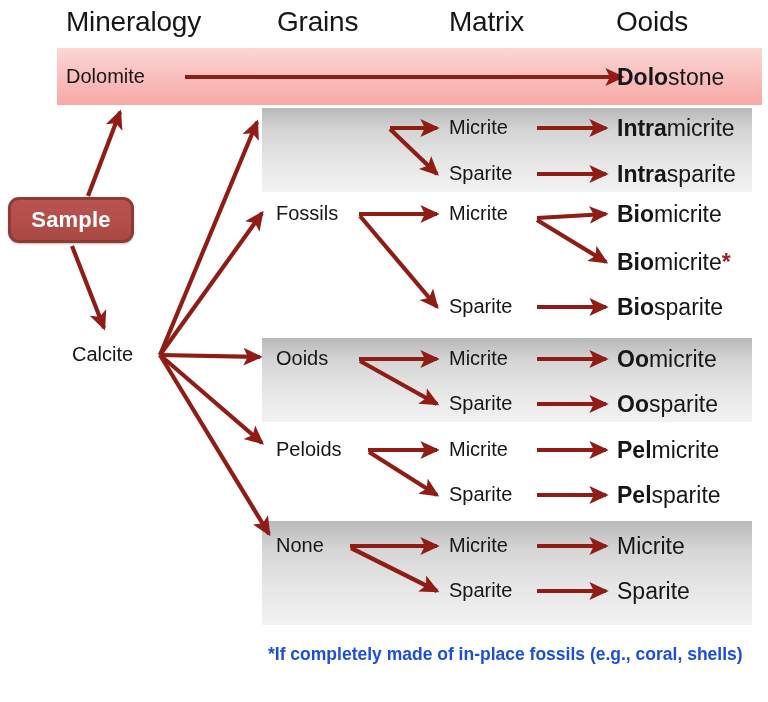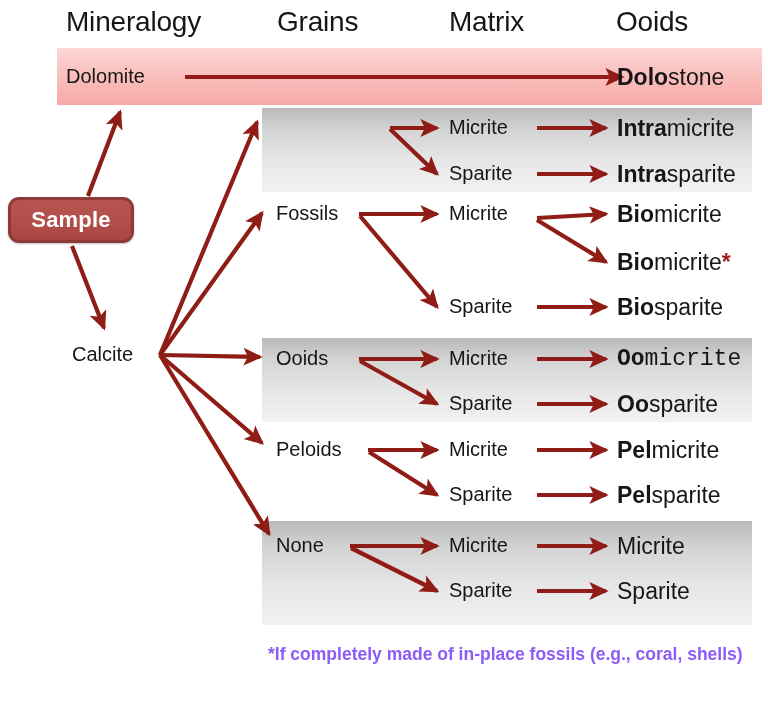--- a/index.html
+++ b/index.html
@@ -85,21 +85,21 @@
     letter-spacing: 0.2px;
   }
 
   
   #footnote {
     position: absolute;
     z-index: 3;
     left: 268px;
     top: 643px;
     width: 480px;
-    color: #8b5cf6;
+    color: #1d4ed8;
     font-size: 17.5px;
     font-weight: bold;
     line-height: 1.35;
   }
 </style>
 </head>
 <body>
 
 <div id="stage">
 
@@ -202,21 +202,21 @@
   <div class="lbl name" style="left:617px; top:203px;">
     <b>Bio</b><span>micrite</span>
   </div>
   <div class="lbl name" style="left:617px; top:251px;">
     <b>Bio</b><span>micrite</span><span class="star">*</span>
   </div>
   <div class="lbl name" style="left:617px; top:296px;">
     <b>Bio</b><span>sparite</span>
   </div>
 
-  <div class="lbl name" style="left:617px; top:348px;font-family:Liberation Mono, monospace;">
+  <div class="lbl name" style="left:617px; top:348px;">
     <b>Oo</b><span>micrite</span>
   </div>
   <div class="lbl name" style="left:617px; top:393px;">
     <b>Oo</b><span>sparite</span>
   </div>
 
   <div class="lbl name" style="left:617px; top:439px;text-align:right;">
     <b>Pel</b><span>micrite</span>
   </div>
   <div class="lbl name" style="left:617px; top:484px;">

